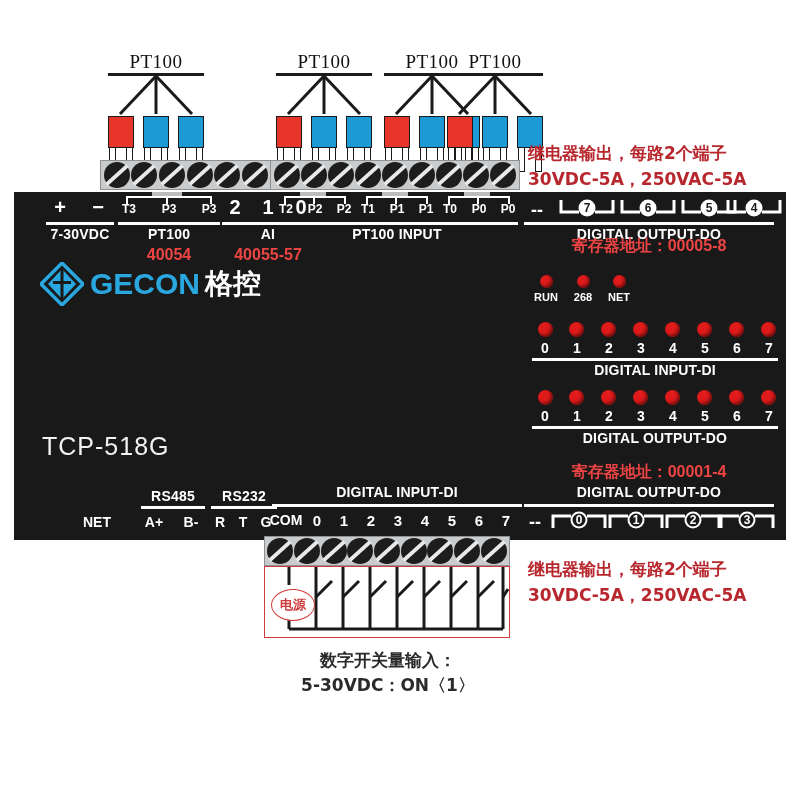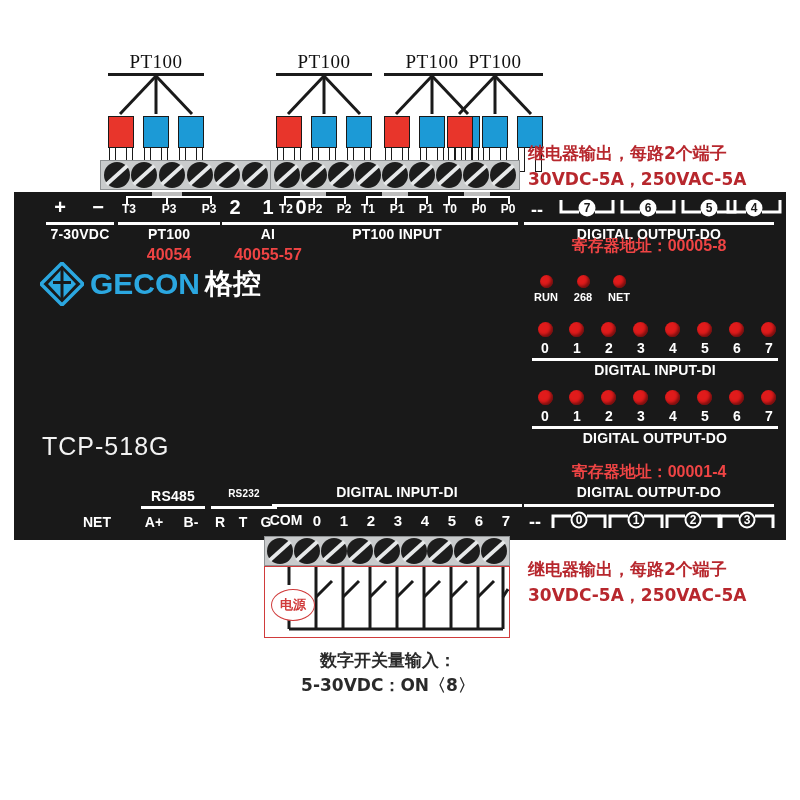--- a/index.html
+++ b/index.html
@@ -455,21 +455,21 @@
 
     <div id="model">TCP-518G</div>
 
     <div class="term-label" style="left:60px;top:322px;width:46px;font-size:14px;">NET</div>
 
     <div class="grp-name" style="left:127px;top:296px;width:64px;font-size:14px;">RS485</div>
     <div class="uline" style="left:127px;top:314px;width:64px;"></div>
     <div class="term-label" style="left:126px;top:322px;width:28px;font-size:14px;">A+</div>
     <div class="term-label" style="left:163px;top:322px;width:28px;font-size:14px;">B-</div>
 
-    <div class="grp-name" style="left:197px;top:296px;width:66px;font-size:10px;">RS232</div>
+    <div class="grp-name" style="left:197px;top:296px;width:66px;font-size:14px;">RS232</div>
     <div class="uline" style="left:197px;top:314px;width:66px;"></div>
     <div class="term-label" style="left:196px;top:322px;width:20px;font-size:14px;">R</div>
     <div class="term-label" style="left:219px;top:322px;width:20px;font-size:14px;">T</div>
     <div class="term-label" style="left:242px;top:322px;width:20px;font-size:14px;">G</div>
 
     <div class="grp-name" style="left:262px;top:292px;width:242px;font-size:14px;">DIGITAL INPUT-DI</div>
     <div class="uline" style="left:258px;top:312px;width:250px;"></div>
     <div class="term-label" style="left:255px;top:320px;width:34px;font-size:14px;">COM</div>
     <div class="term-label" style="left:293px;top:320px;width:20px;font-size:15px;">0</div>
     <div class="term-label" style="left:320px;top:320px;width:20px;font-size:15px;">1</div>
@@ -563,16 +563,16 @@
     <div class="pwr-circle">电源</div>
   </div>
 
   <div class="note-red" style="left:528px;top:556px;">
     <div>继电器输出，每路2个端子</div>
     <div>30VDC-5A，250VAC-5A</div>
   </div>
 
   <div class="note-dark" style="left:255px;top:648px;width:266px;">
     <div>数字开关量输入：</div>
-    <div>5-30VDC：ON〈8〉</div>
+    <div>5-30VDC：ON〈1〉</div>
   </div>
 
 </div>
 
 </body></html>

